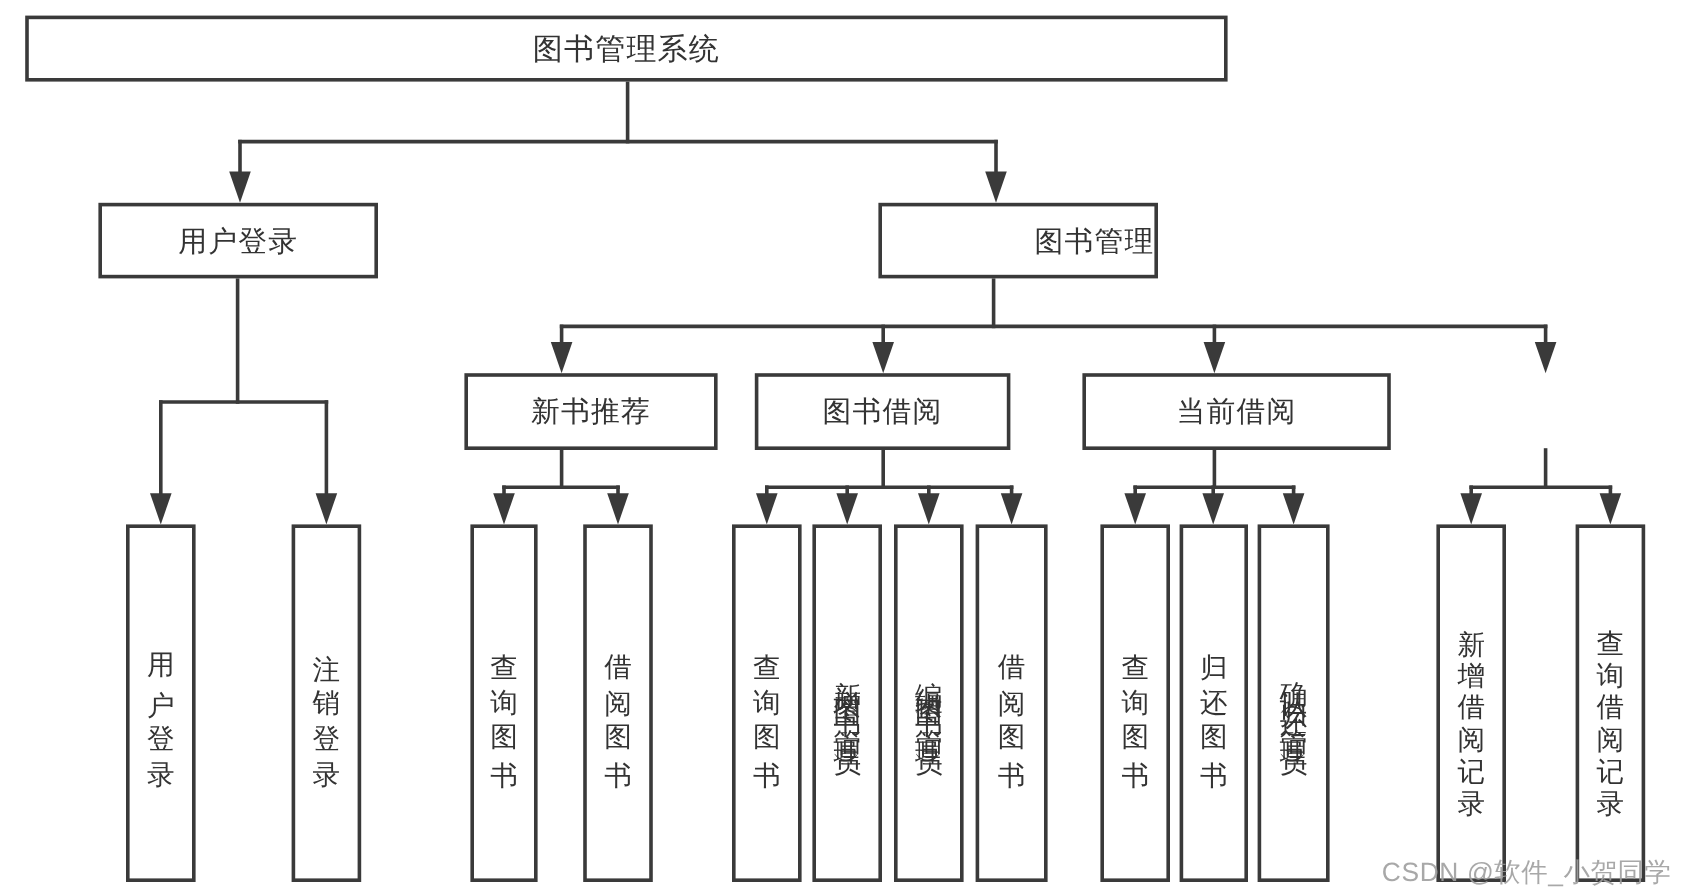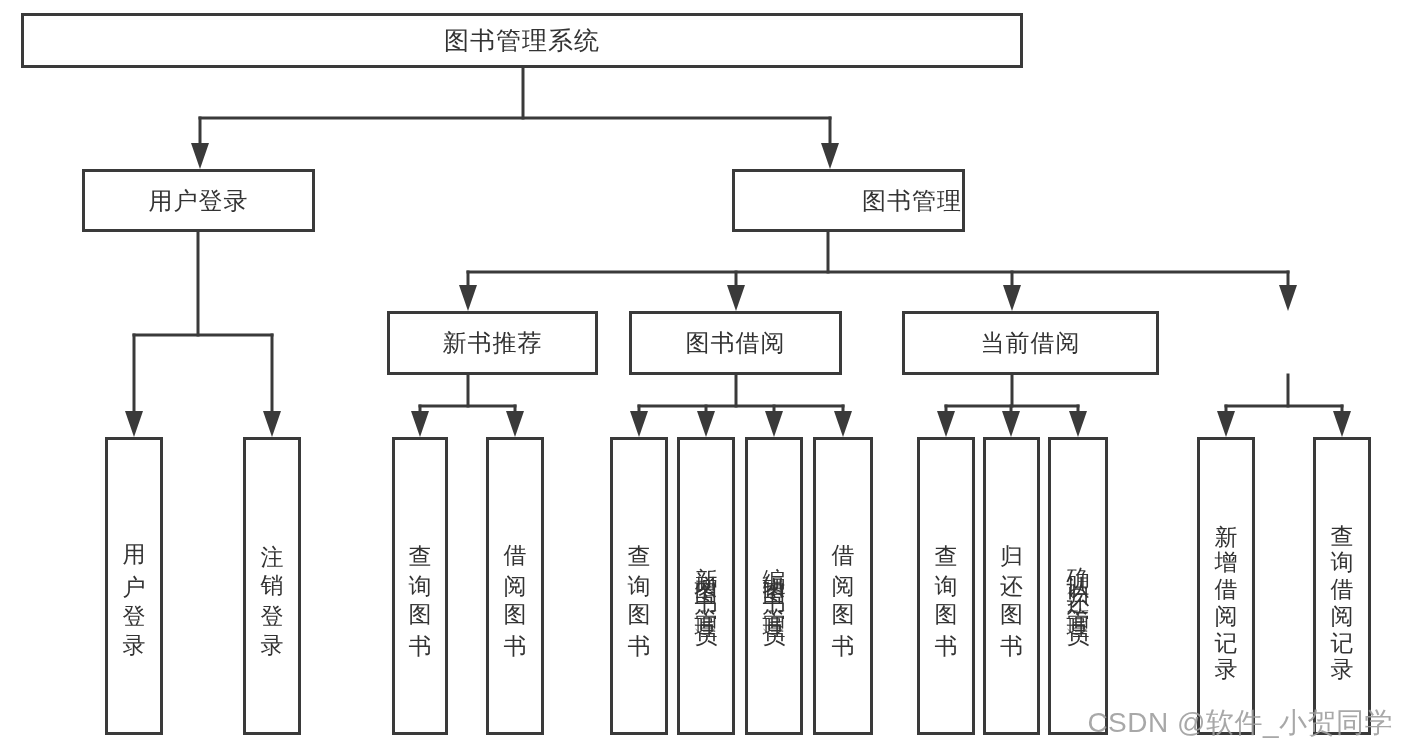--- a/index.html
+++ b/index.html
@@ -30,21 +30,21 @@
   #n-l3c  {left:902px; top:311px; width:257px;  height:64px;}
   #n-l3d  {left:1179px;top:311px; width:219px;  height:64px;}
   .leaf   {top:437px; height:298px; width:58px;}
   #n-a1 {left:105px;} #n-a2 {left:243px;}
   #n-b1 {left:392px; width:56px;} #n-b2 {left:486px;}
   #n-c1 {left:610px;} #n-c2 {left:677px;} #n-c3 {left:745px;} #n-c4 {left:813px; width:60px;}
   #n-d1 {left:917px;} #n-d2 {left:983px; width:57px;} #n-d3 {left:1048px; width:60px;}
   #n-e1 {left:1197px;} #n-e2 {left:1313px;}
   #watermark {
     position:absolute; right:12px; bottom:5px;
-    font-size:28px; color:rgba(158,158,158,0.9);
+    font-size:22px; color:rgba(158,158,158,0.9);
     letter-spacing:0.5px; z-index:5; white-space:nowrap;
   }
 </style>
 </head>
 <body>
 
 <div id="canvas">
 
   <svg id="wires" viewBox="0 0 1405 747" xmlns="http://www.w3.org/2000/svg">
       <line x1="523" y1="68" x2="523" y2="118" stroke="#3a3a3a" stroke-width="3" stroke-linecap="square"></line>

